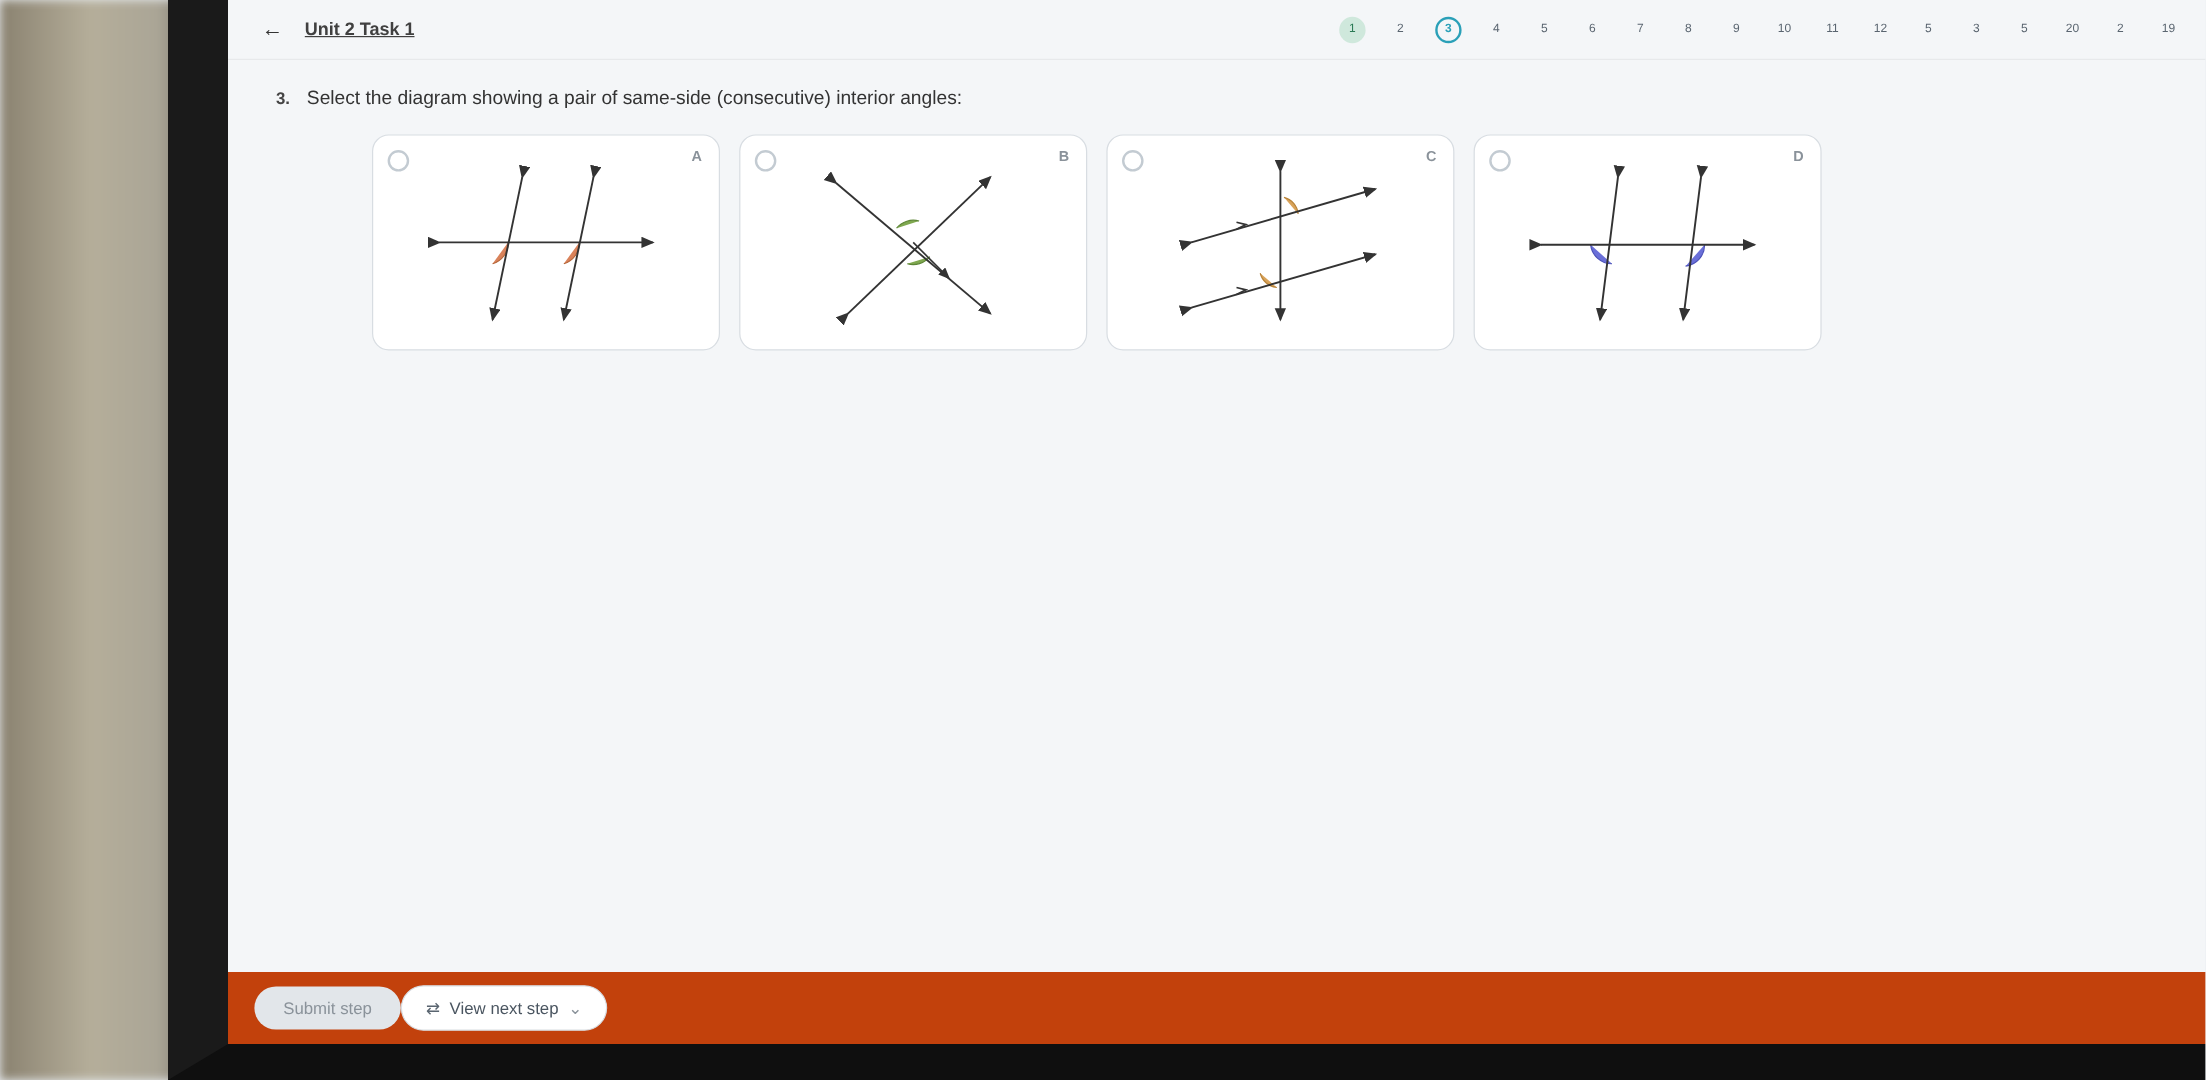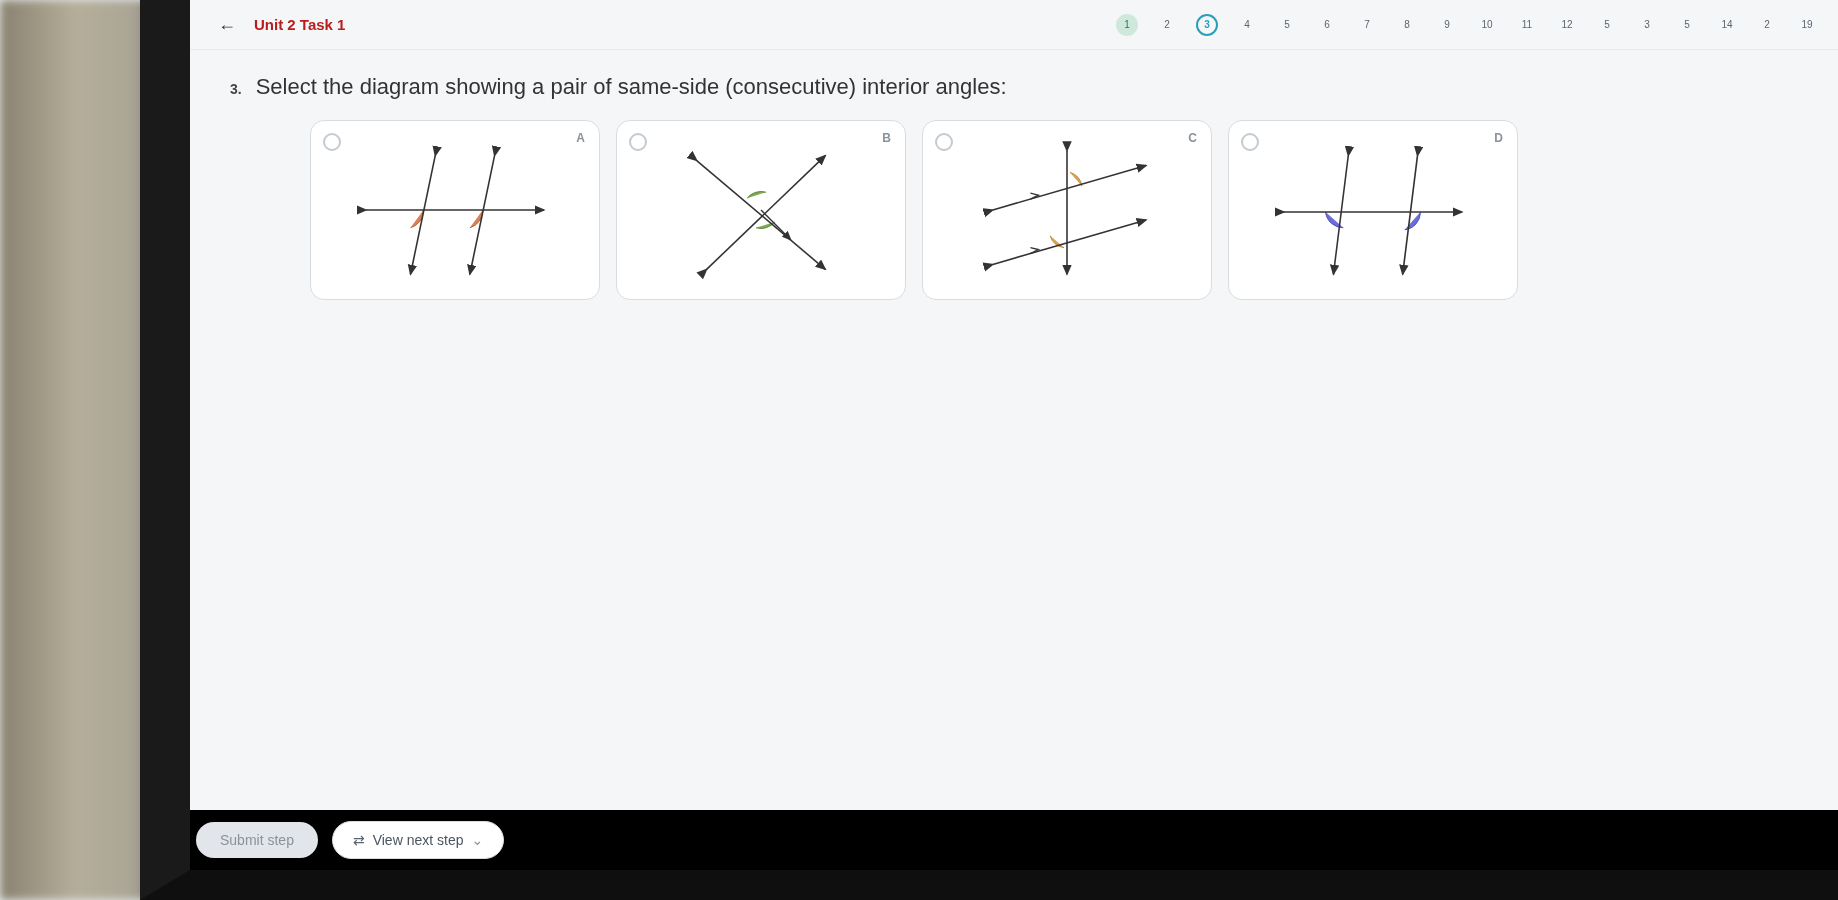--- a/index.html
+++ b/index.html
@@ -7,40 +7,40 @@
     
     
     .photo-frame { position: absolute; left: 0; top: 0; width: 190px; height: 100%; background: linear-gradient(90deg, #8a8270 0%, #b5ae9a 40%, #aaa596 70%, #3a3a3a 100%); filter: blur(4px); }
     .screen-bezel { position: absolute; left: 140px; top: 0; right: 0; height: 100%; border-left: 50px solid #1a1a1a; border-bottom: 30px solid #0f0f0f; }
     
     .app { position: absolute; left: 190px; right: 0; top: 0; bottom: 30px; background: #f4f6f8; display: flex; flex-direction: column; }
     
     
     .header { display: flex; align-items: center; height: 50px; padding: 0 20px; background: #f4f6f8; border-bottom: 1px solid rgba(0,0,0,0.05); }
     .back-btn { background: none; border: none; cursor: pointer; font-size: 18px; color: #333; padding: 4px 8px; margin-right: 10px; }
-    .title { font-size: 15px; font-weight: 600; color: #b91c1c; }
+    .title { font-size: 15px; font-weight: 600; color: #404040; text-decoration: underline; }
     .step-nav { margin-left: auto; display: flex; gap: 18px; align-items: center; }
     .step-dot { width: 22px; height: 22px; border-radius: 50%; display: flex; align-items: center; justify-content: center; font-size: 10px; color: #5a6570; cursor: pointer; }
     .step-dot.done { background: #cfe8dc; color: #2a7a55; }
     .step-dot.current { border: 2px solid #2aa0b8; color: #2aa0b8; font-weight: 600; }
     
     
     .content { padding: 24px 40px; flex: 1; }
     .qrow { display: flex; gap: 14px; align-items: baseline; margin-bottom: 20px; }
     .qnum { font-size: 14px; color: #444; font-weight: 600; }
-    .qtext { font-size: 22px; color: #333; }
+    .qtext { font-size: 16px; color: #333; }
     
     .options { display: flex; gap: 16px; margin-left: 80px; margin-top: 10px; }
     .opt { position: relative; width: 290px; height: 180px; background: #fff; border: 1px solid #d8dde2; border-radius: 14px; padding: 10px; cursor: pointer; }
     .opt .radio { position: absolute; left: 12px; top: 12px; width: 18px; height: 18px; border: 2px solid #c3cbd2; border-radius: 50%; background: #fff; }
     .opt .letter { position: absolute; right: 14px; top: 10px; font-size: 12px; color: #8a929a; font-weight: 600; }
     .opt svg { position: absolute; left: 0; top: 0; width: 100%; height: 100%; }
     
     
-    .footer { position: absolute; bottom: 0; left: 0; right: 0; height: 60px; display: flex; align-items: center; padding: 0 6px; gap: 14px; background: #000000; }
+    .footer { position: absolute; bottom: 0; left: 0; right: 0; height: 60px; display: flex; align-items: center; padding: 0 22px; background: #c2410c; }
     .submit-btn { background: #e2e6ea; color: #8a929a; border: none; border-radius: 999px; padding: 10px 24px; font-size: 14px; cursor: pointer; }
     .next-btn { background: #fff; border: 1px solid #d8dde2; border-radius: 999px; padding: 10px 20px; font-size: 14px; color: #4a5560; cursor: pointer; display: inline-flex; align-items: center; gap: 8px; }
     .next-btn .swap { color: #5a6570; }
     .next-btn .chev { color: #8a929a; }
 
     
     .arrowhead { fill: #333; }
   </style>
 </head>
 <body>
@@ -62,21 +62,21 @@
         <div class="step-dot">6</div>
         <div class="step-dot">7</div>
         <div class="step-dot">8</div>
         <div class="step-dot">9</div>
         <div class="step-dot">10</div>
         <div class="step-dot">11</div>
         <div class="step-dot">12</div>
         <div class="step-dot">5</div>
         <div class="step-dot">3</div>
         <div class="step-dot">5</div>
-        <div class="step-dot">14</div>
+        <div class="step-dot">20</div>
         <div class="step-dot">2</div>
         <div class="step-dot">19</div>
       </div>
   </div>
 
   <div class="content">
     <div class="qrow">
       <div class="qnum">3.</div>
       <div class="qtext">Select the diagram showing a pair of same-side (consecutive) interior angles:</div>
     </div>

